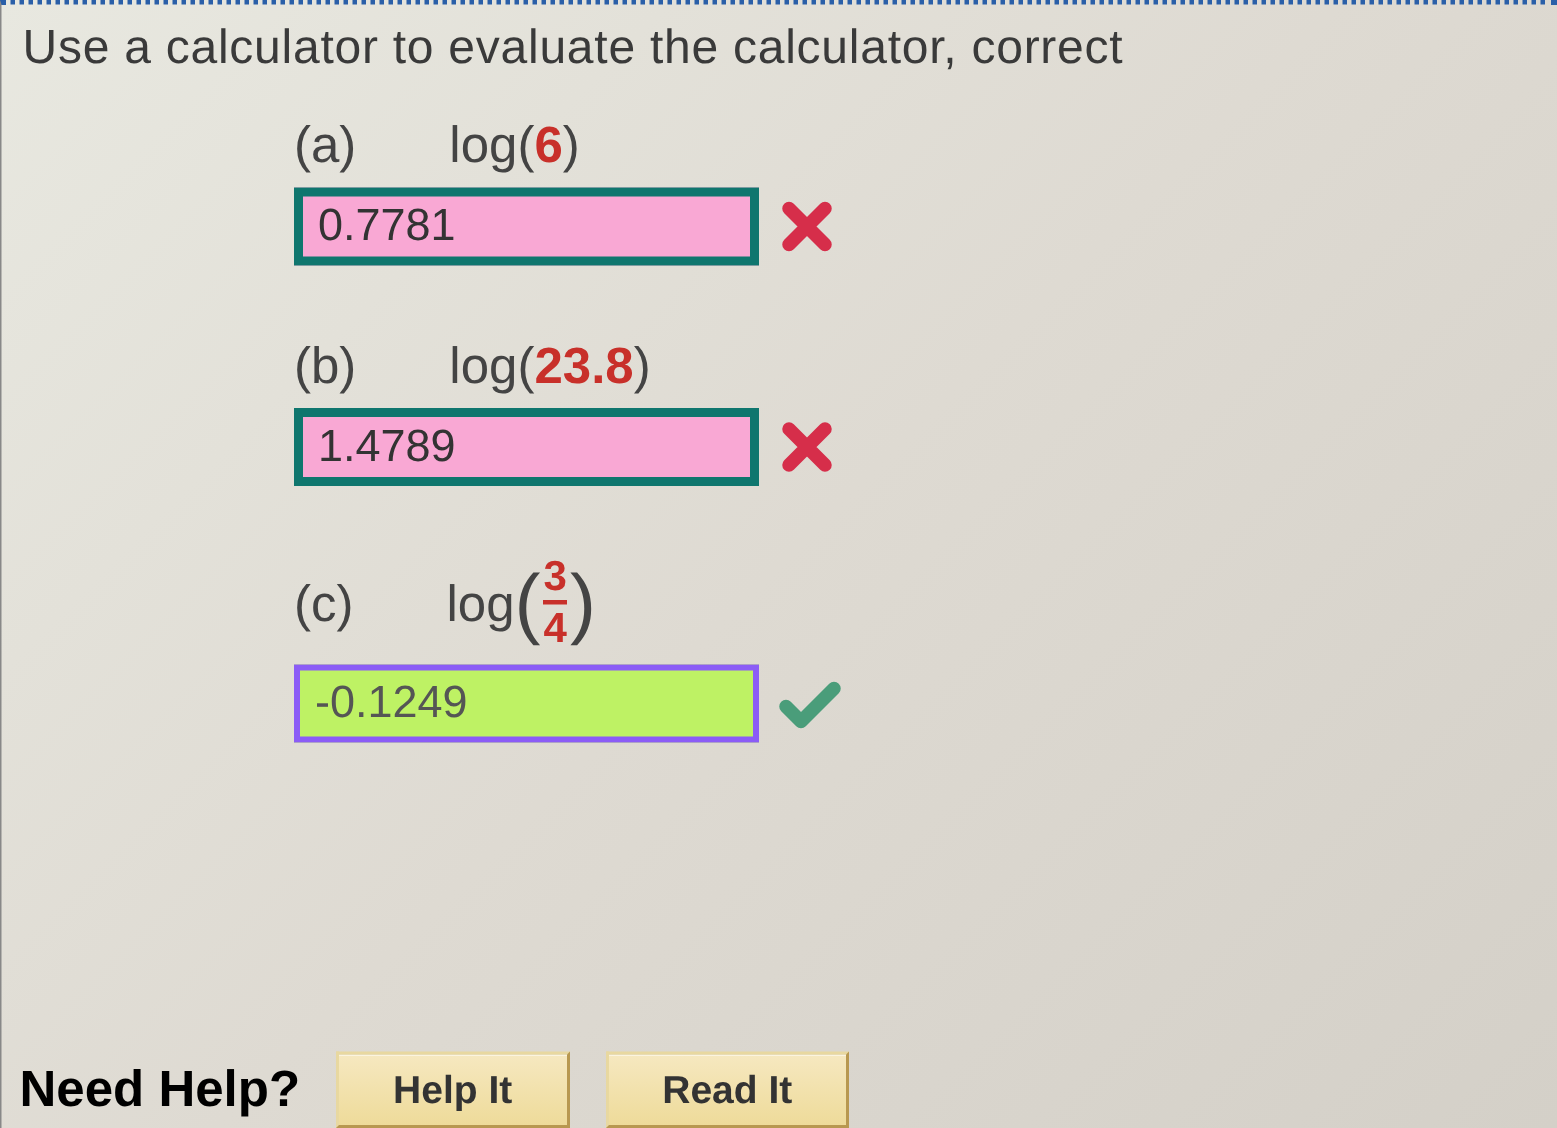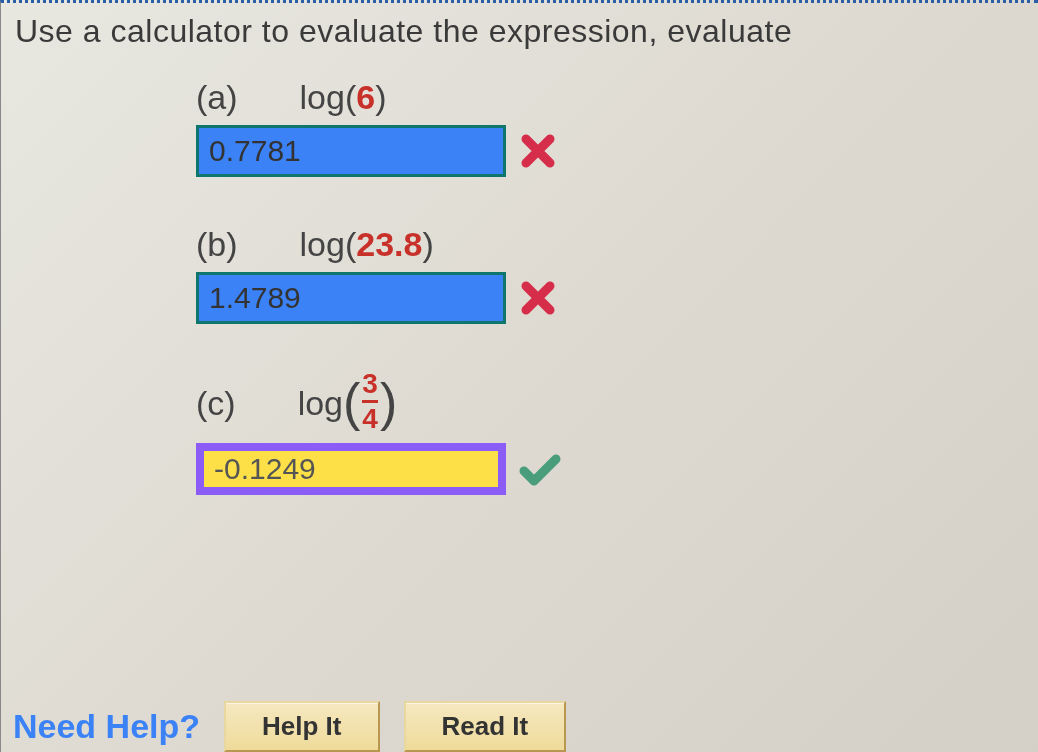--- a/index.html
+++ b/index.html
@@ -86,71 +86,71 @@
     position: relative;
     top: -2px;
   }
   .answer-row {
     display: flex;
     align-items: center;
   }
   .answer-box {
     width: 310px;
     height: 52px;
-    border: 3px solid #0f766e;
-    background: #3b82f6;
+    border: 6px solid #0f766e;
+    background: #f9a8d4;
     font-size: 30px;
     color: #333;
     padding: 4px 10px;
     font-family: Verdana, Geneva, sans-serif;
   }
   .answer-box.readonly {
-    background: #fde047;
-    border: 8px solid #8b5cf6;
+    background: #bef264;
+    border: 4px solid #8b5cf6;
     color: #555;
   }
   .mark {
     margin-left: 12px;
     display: inline-flex;
     align-items: center;
   }
   .help-row {
     position: absolute;
     bottom: 0;
     left: 0;
     padding: 0 0 0 12px;
     display: flex;
     align-items: center;
     gap: 24px;
   }
   .need-help {
     font-size: 34px;
     font-weight: bold;
-    color: #3b82f6;
+    color: #000000;
   }
   .help-btn {
     font-family: Verdana, Geneva, sans-serif;
     font-size: 26px;
     font-weight: bold;
     color: #333;
     background: linear-gradient(#f6e8c0, #eedb9a);
     border: 2px solid #b89850;
     border-top-color: #e8d8a0;
     border-left-color: #e8d8a0;
     padding: 8px 36px;
     cursor: pointer;
     box-shadow: inset 0 1px 0 rgba(255,255,255,0.5);
   }
 </style>
 </head>
 <body>
 
 <div class="container">
 
-  <div class="instruction">Use a calculator to evaluate the expression, evaluate</div>
+  <div class="instruction">Use a calculator to evaluate the calculator, correct</div>
 
   <div class="problems">
 
     <div class="problem">
       <div class="prompt-line">
         <span class="label">(a)</span>
         <span class="func">log</span>
           <span class="paren">(</span>
           <span class="arg-red">6</span>
           <span class="paren">)</span>

